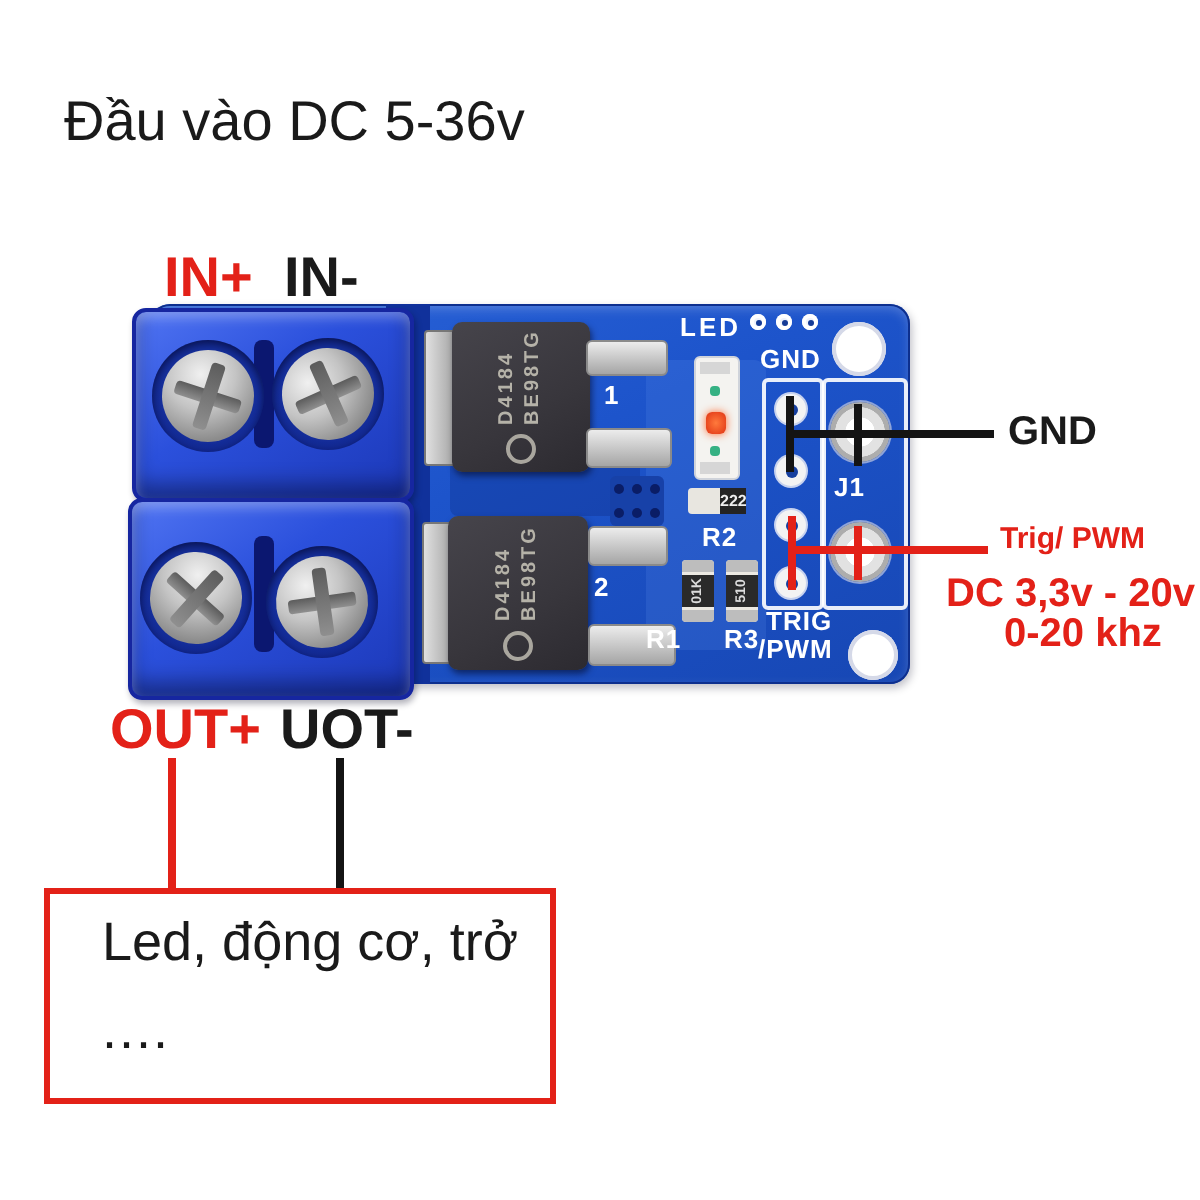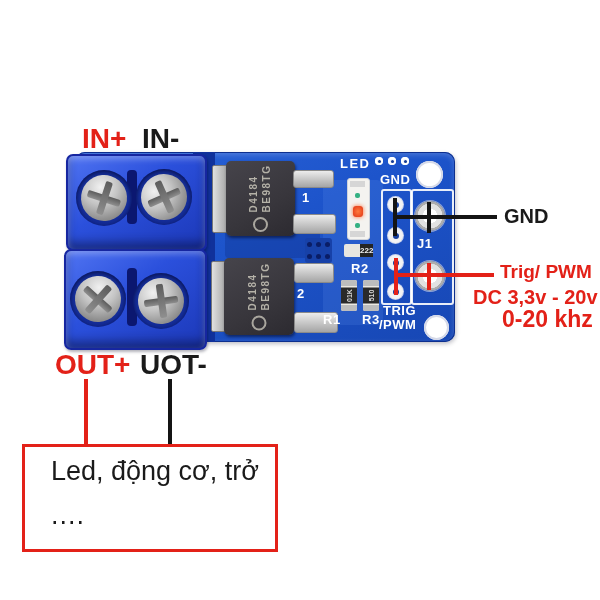--- a/index.html
+++ b/index.html
@@ -12,23 +12,23 @@
   .red{color:var(--annotation_red,#e32118);}
   .blk{color:var(--text_black,#1a1a1a);text-align:right;}
 
   
   .title{left:32px;top:46px;font-size:28px;}
   .in-plus{left:82px;top:124px;font-size:28px;font-weight:700;}
   .in-minus{left:142px;top:124px;font-size:28px;font-weight:700;}
   .out-plus{left:55px;top:350px;font-size:28px;font-weight:700;}
   .out-minus{left:140px;top:350px;font-size:28px;font-weight:700;}
   .gnd-note{left:504px;top:206px;font-size:20px;font-weight:700;}
-  .trig1{left:500px;top:262px;font-size:19px;font-weight:700;}
+  .trig1{left:500px;top:262px;font-size:15px;font-weight:700;}
   .trig2{left:473px;top:287px;font-size:20px;font-weight:700;}
-  .trig3{left:502px;top:307px;font-size:23px;font-weight:700;}
+  .trig3{left:502px;top:307px;font-size:20px;font-weight:700;}
 
   
   .line{background:#141414;}
   .line.r{background:var(--annotation_red,#e32118);}
 
   
   .load-box{left:22px;top:444px;width:250px;height:102px;border:3px solid var(--annotation_red,#e32118);background:#fff;}
   .load-box .l1{position:absolute;left:26px;top:10px;font-size:27px;}
   .load-box .l2{position:absolute;left:26px;top:54px;font-size:27px;letter-spacing:1px;}
 
@@ -88,20 +88,21 @@
   .led-body{position:absolute;left:272px;top:26px;width:21px;height:60px;background:#f4f3f0;border:1px solid #cfd3da;border-radius:3px;}
   .led-body .cap{position:absolute;left:2px;width:15px;height:6px;background:#d6d6d6;}
   .led-body .glow{position:absolute;left:5px;top:27px;width:10px;height:11px;border-radius:3px;background:radial-gradient(#ff7a3c,#e03414);box-shadow:0 0 4px #ff6a30;}
   .led-body .g{position:absolute;width:5px;height:5px;border-radius:2px;background:#35b183;}
 </style>
 </head>
 <body>
 
 <div id="stage">
 
+  <div class="abs txt title">Đầu vào DC 5-36v</div>
 
   <div class="abs txt red in-plus">IN+</div>
   <div class="abs txt blk in-minus">IN-</div>
 
   <div class="abs board">
     <div class="abs dark-strip"></div>
     <div class="abs pour"></div>
     <div class="abs pour2"></div>
 
     <div class="tab" style="left:137px;top:13px;height:66px;"></div>

